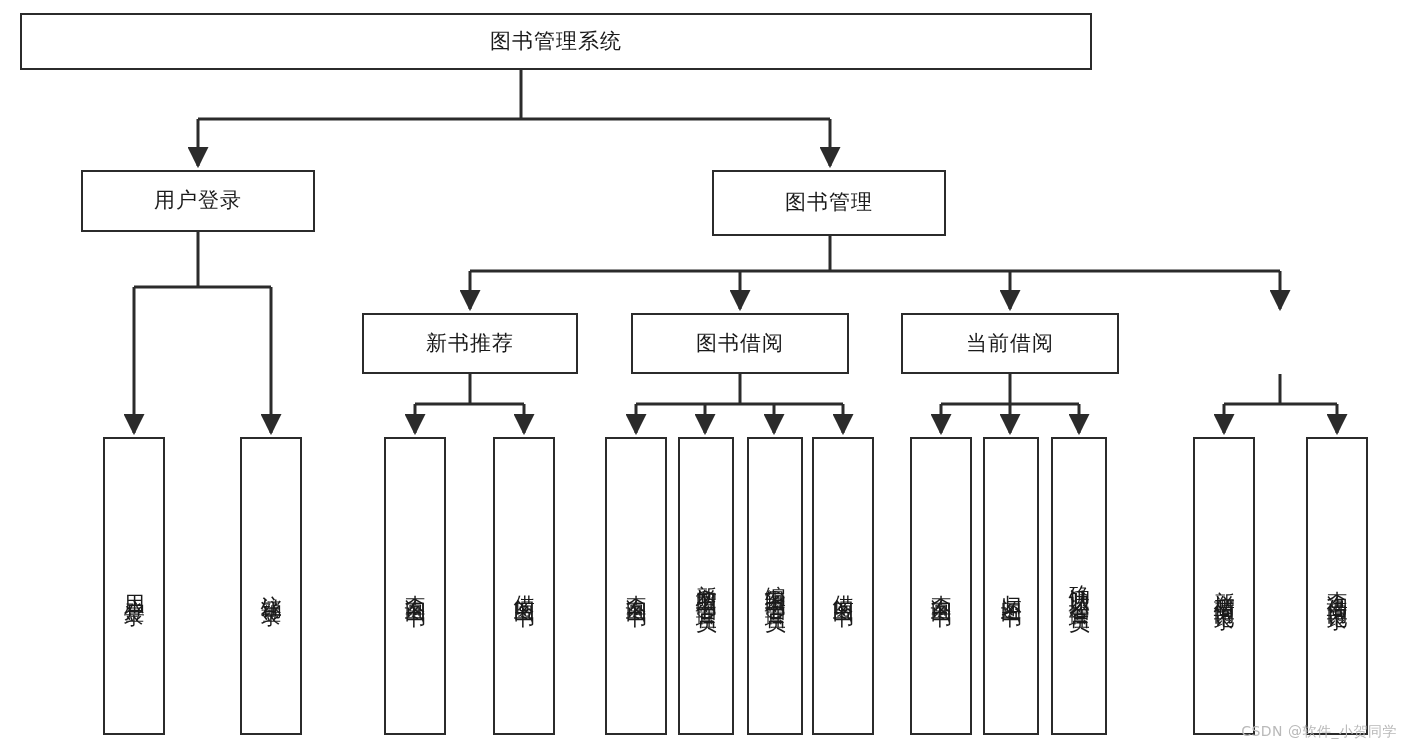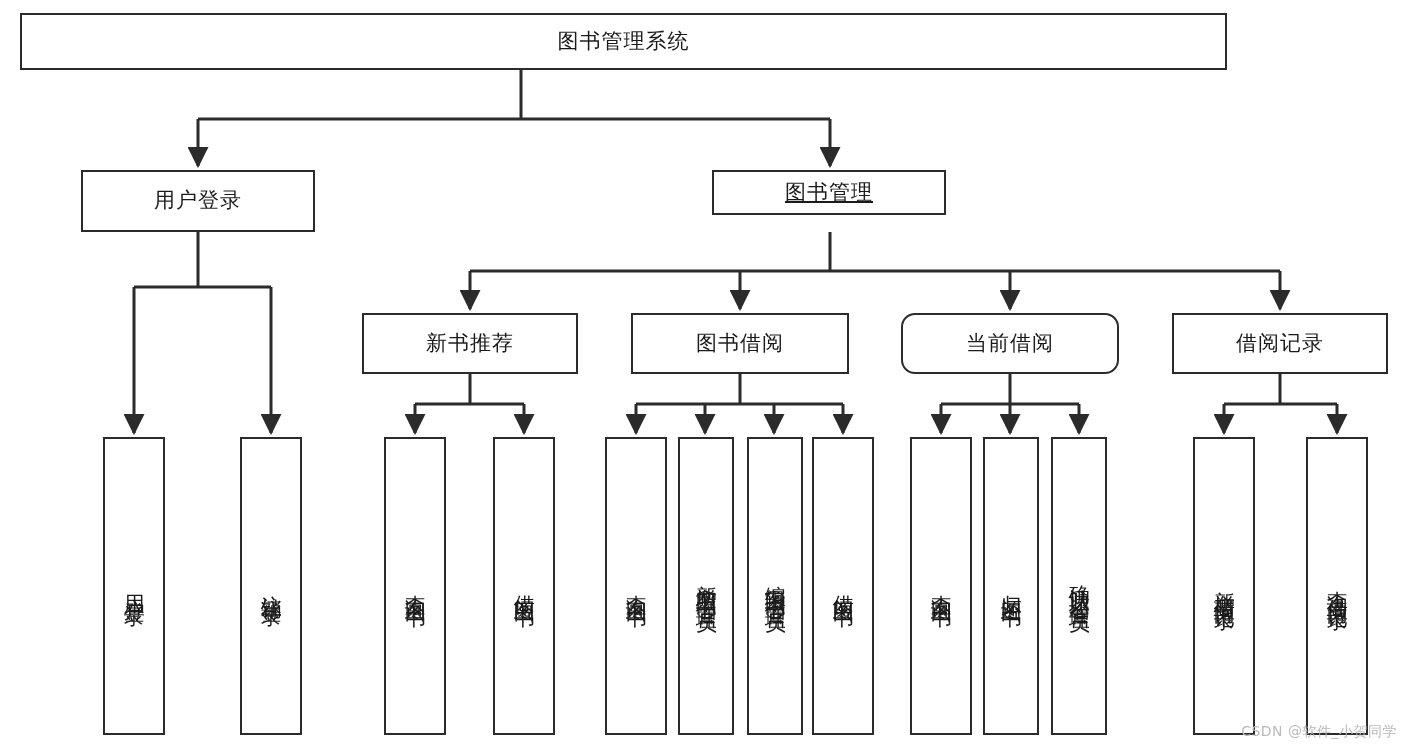--- a/index.html
+++ b/index.html
@@ -115,42 +115,39 @@
       <path d="M 1079 404 L 1079 433" marker-end="url(#arrow)"></path>
 
       <path d="M 1280 374 L 1280 404"></path>
       <path d="M 1224 404 L 1337 404"></path>
       <path d="M 1224 404 L 1224 433" marker-end="url(#arrow)"></path>
       <path d="M 1337 404 L 1337 433" marker-end="url(#arrow)"></path>
 
     </g>
   </svg>
 
-  <div class="node node-h" style="left:20px; top:13px; width:1207px; height:57px;text-align:right;">
+  <div class="node node-h" style="left:20px; top:13px; width:1072px; height:57px;text-align:right;">
     <span>图书管理系统</span>
   </div>
 
   <div class="node node-h" style="left:81px; top:170px; width:234px; height:62px;">
     <span>用户登录</span>
   </div>
-  <div class="node node-h" style="left:712px; top:170px; width:234px; height:45px;text-decoration:underline;">
+  <div class="node node-h" style="left:712px; top:170px; width:234px; height:66px;">
     <span>图书管理</span>
   </div>
 
   <div class="node node-h" style="left:362px; top:313px; width:216px; height:61px;align-items:center;">
     <span>新书推荐</span>
   </div>
   <div class="node node-h" style="left:631px; top:313px; width:218px; height:61px;">
     <span>图书借阅</span>
   </div>
-  <div class="node node-h" style="left:901px; top:313px; width:218px; height:61px;border-radius:14px;">
+  <div class="node node-h" style="left:901px; top:313px; width:218px; height:61px;">
     <span>当前借阅</span>
-  </div>
-  <div class="node node-h" style="left:1172px; top:313px; width:216px; height:61px;">
-    <span>借阅记录</span>
   </div>
 
   <div class="node node-v" style="left:103px; top:437px; width:62px; height:298px;">
     <span>用户登录</span>
   </div>
   <div class="node node-v" style="left:240px; top:437px; width:62px; height:298px;">
     <span>注销登录</span>
   </div>
 
   <div class="node node-v" style="left:384px; top:437px; width:62px; height:298px;">

